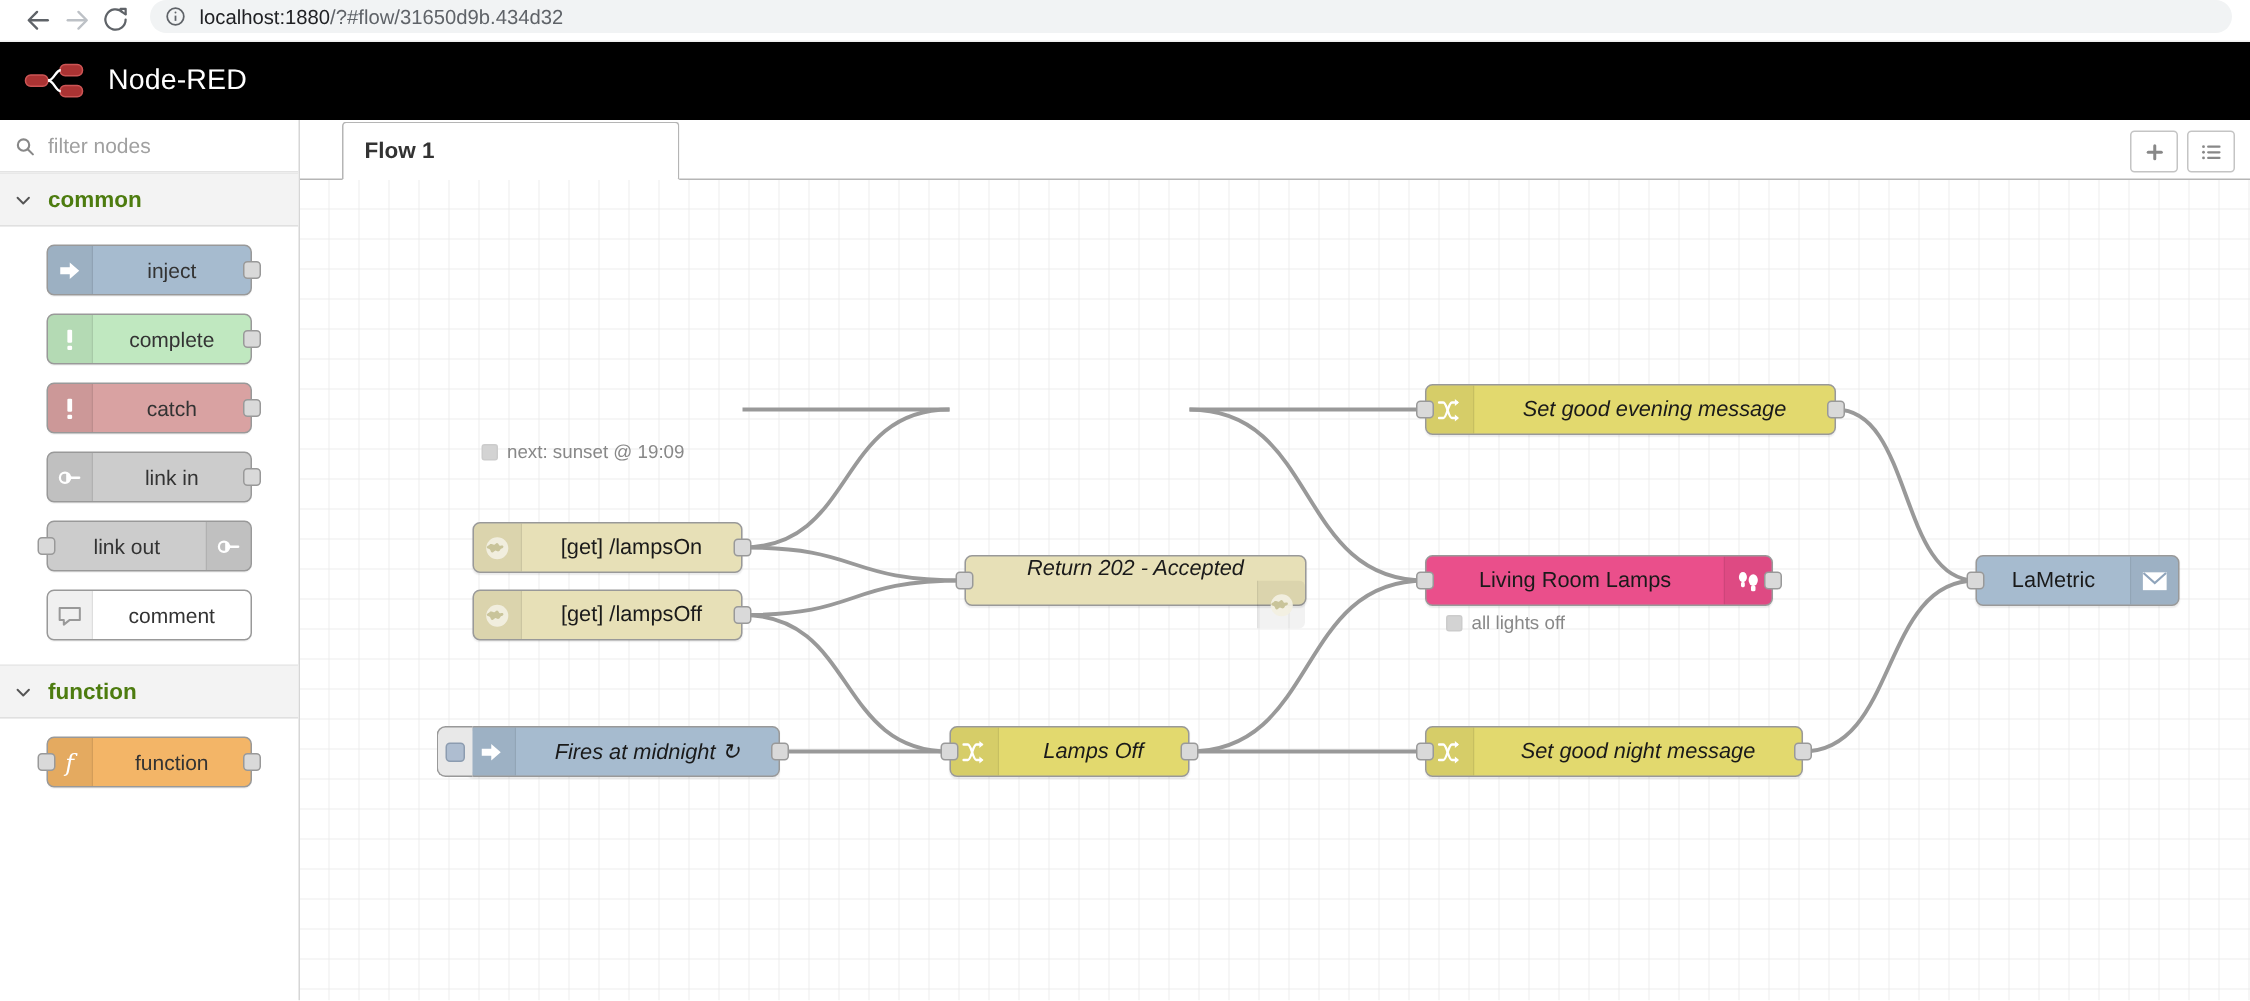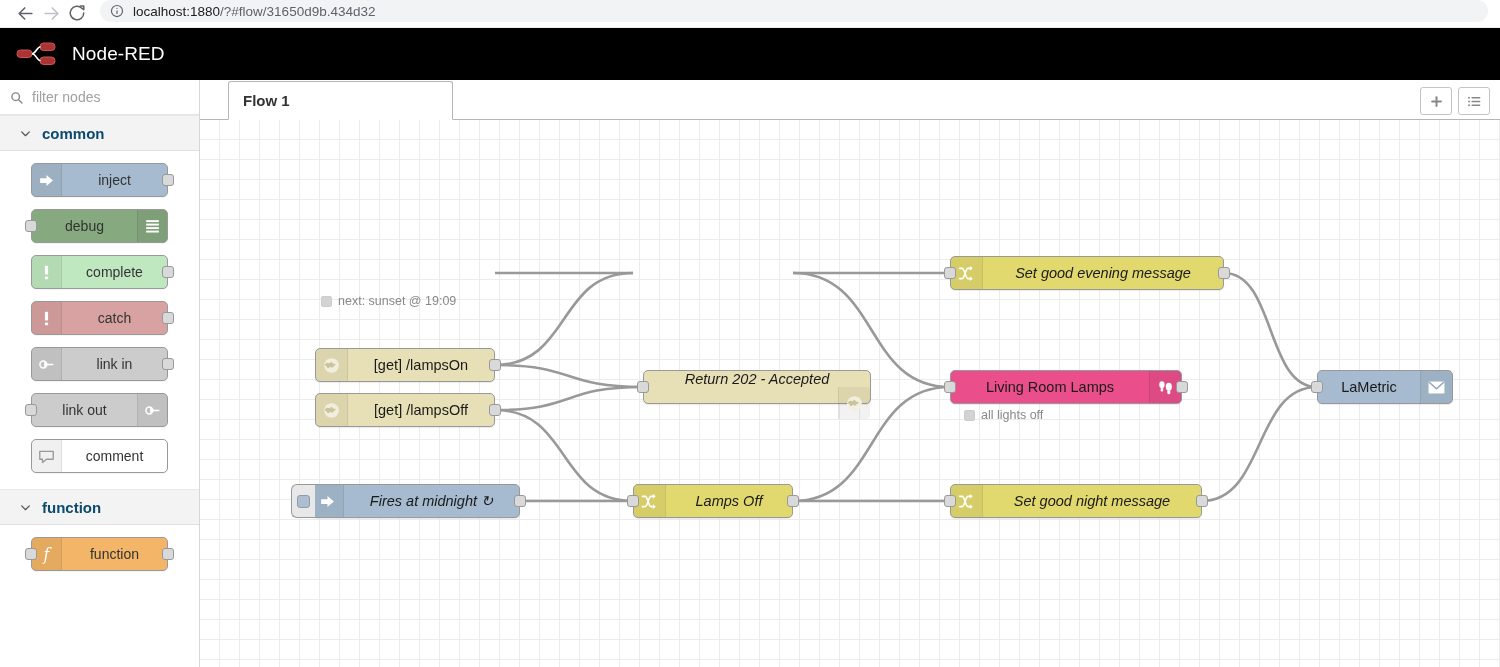--- a/index.html
+++ b/index.html
@@ -74,25 +74,25 @@
   .palette-search .mag { flex: none; margin-right: 7px; color: #888; display:flex; }
   .palette-search input {
     border: none; outline: none; background: transparent;
     font-size: 14px; color: #15803d; width: 100%;
     font-family: "Liberation Sans", sans-serif;
   }
   .palette-search input::placeholder { color: #a0a0a0; }
 
   .cat-header {
     height: 36px; display: flex; align-items: center;
-    padding-left: 19px;
+    padding-left: 9px;
     background: #f3f3f3;
     border-bottom: 1px solid #e0e0e0;
     border-top: 1px solid #e8e8e8;
-    font-weight: bold; font-size: 15px; color: #0c4a6e;
+    font-weight: bold; font-size: 15px; color: #4d7c0f;
   }
   .cat-header .chev { margin-right: 10px; color: #555; display: flex; }
   .cat-body { padding: 12px 0 4px 0; }
 
   
   .pnode {
     position: relative;
     width: 137px; height: 34px;
     margin: 0 auto 12px auto;
     border: 1px solid #999;
@@ -310,34 +310,20 @@
         <div class="cat-body">
           <div class="pnode" style="background: rgb(166, 187, 207);">
             <span class="icon-box">
               <svg width="19" height="19" viewBox="0 0 24 24">
                 <path d="M4 9h8V5l8 7-8 7v-4H4z" fill="#ffffff"></path>
               </svg>
             </span>
             <span class="plabel">inject</span>
             <span class="port out"></span>
           </div>
-          <div class="pnode" style="background: rgb(135, 169, 128);">
-            <span class="plabel">debug</span>
-            <span class="icon-box right">
-              <svg width="19" height="19" viewBox="0 0 24 24">
-                <g fill="#ffffff">
-                  <rect x="4" y="4" width="16" height="2.4"></rect>
-                  <rect x="4" y="8.4" width="16" height="2.4"></rect>
-                  <rect x="4" y="12.8" width="16" height="2.4"></rect>
-                  <rect x="4" y="17.2" width="16" height="2.4"></rect>
-                </g>
-              </svg>
-            </span>
-            <span class="port in"></span>
-          </div>
           <div class="pnode" style="background: rgb(192, 232, 192);">
             <span class="icon-box">
               <svg width="19" height="19" viewBox="0 0 24 24">
                 <g fill="#ffffff">
                   <rect x="10" y="3.5" width="4" height="11" rx="1"></rect>
                   <rect x="10" y="17" width="4" height="3.6" rx="1"></rect>
                 </g>
               </svg>
             </span>
             <span class="plabel">complete</span>

